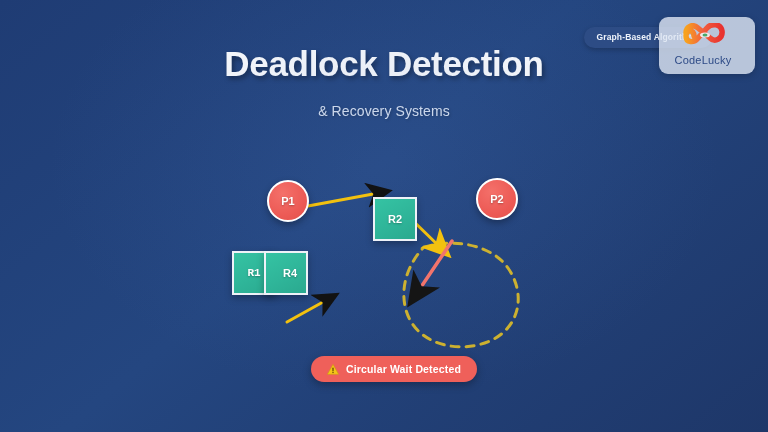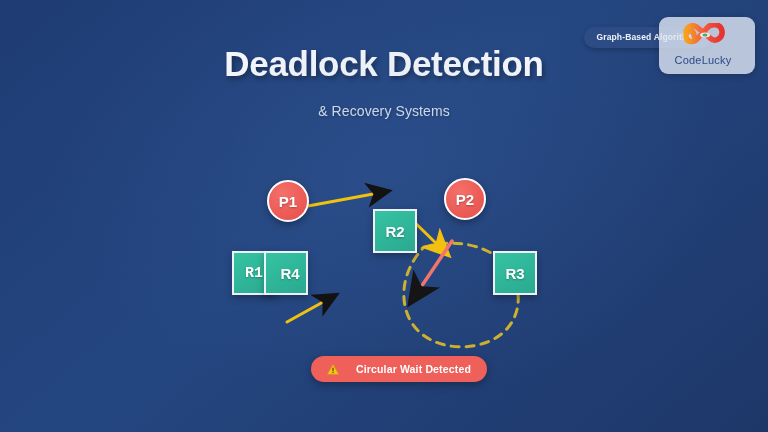--- a/index.html
+++ b/index.html
@@ -113,21 +113,21 @@
     top: 0;
     width: 768px;
     height: 432px;
   }
   .node {
     position: absolute;
     display: flex;
     align-items: center;
     justify-content: center;
     color: #ffffff;
-    font-size: 15px;
+    font-size: 11px;
     font-weight: bold;
     text-shadow: 0 1px 2px rgba(0,0,0,0.28);
     box-sizing: border-box;
     z-index: 12;
   }
   .proc {
     width: 42px;
     height: 42px;
     border-radius: 50%;
     background: radial-gradient(circle at 36% 30%, #f4706a 0%, #ec5a55 62%, #e25149 100%);
@@ -142,21 +142,21 @@
     box-shadow: 0 3px 7px rgba(0,0,0,0.28);
   }
   .alert-badge {
     position: absolute;
     left: 311px;
     top: 356px;
     height: 26px;
     padding: 0 16px;
     display: flex;
     align-items: center;
-    gap: 17px;
+    gap: 7px;
     background: #ef605a;
     border-radius: 14px;
     box-shadow: 0 3px 8px rgba(0,0,0,0.30);
     z-index: 20;
   }
   .alert-badge .lbl {
     color: #ffffff;
     font-size: 10.5px;
     font-weight: bold;
     letter-spacing: 0.15px;
@@ -220,35 +220,32 @@
       <line x1="406" y1="214" x2="443" y2="250" stroke="#f2c10f" stroke-width="3" stroke-linecap="round" marker-end="url(#arrYH)"></line>
 
       <line x1="452" y1="241" x2="415" y2="296" stroke="#f2746c" stroke-width="3.5" stroke-linecap="round" marker-end="url(#arrR)"></line>
 
       <line x1="287" y1="322" x2="332" y2="297" stroke="#f2c10f" stroke-width="3" stroke-linecap="round" marker-end="url(#arrY)"></line>
     </svg>
 
     <div class="node proc" style="left:267px; top:180px;">
       <span>P1</span>
     </div>
-    <div class="node proc" style="left:444px; top:178px;text-align:right;">
+    <div class="node proc" style="left:476px; top:178px;text-align:right;">
       <span>P2</span>
     </div>
 
     <div class="node res" style="left:232px; top:251px;font-family:Liberation Mono, monospace;">
       <span>R1</span>
     </div>
     <div class="node res" style="left:264px; top:251px;padding-left:8px;">
       <span>R4</span>
     </div>
-    <div class="node res" style="left:373px; top:209px;">
+    <div class="node res" style="left:373px; top:197px;">
       <span>R2</span>
-    </div>
-    <div class="node res" style="left:493px; top:251px;">
-      <span>R3</span>
     </div>
 
     <div class="alert-badge">
       <svg width="12" height="11" viewBox="0 0 12 11">
         <path d="M6 0.4 L11.6 10.3 L0.4 10.3 Z" fill="#f5c518" stroke="#caa10f" stroke-width="0.6" stroke-linejoin="round"></path>
         <rect x="5.35" y="3.6" width="1.3" height="3.6" rx="0.55" fill="#6b4b05"></rect>
         <circle cx="6" cy="8.5" r="0.75" fill="#6b4b05"></circle>
       </svg>
       <span class="lbl">Circular Wait Detected</span>
     </div>

